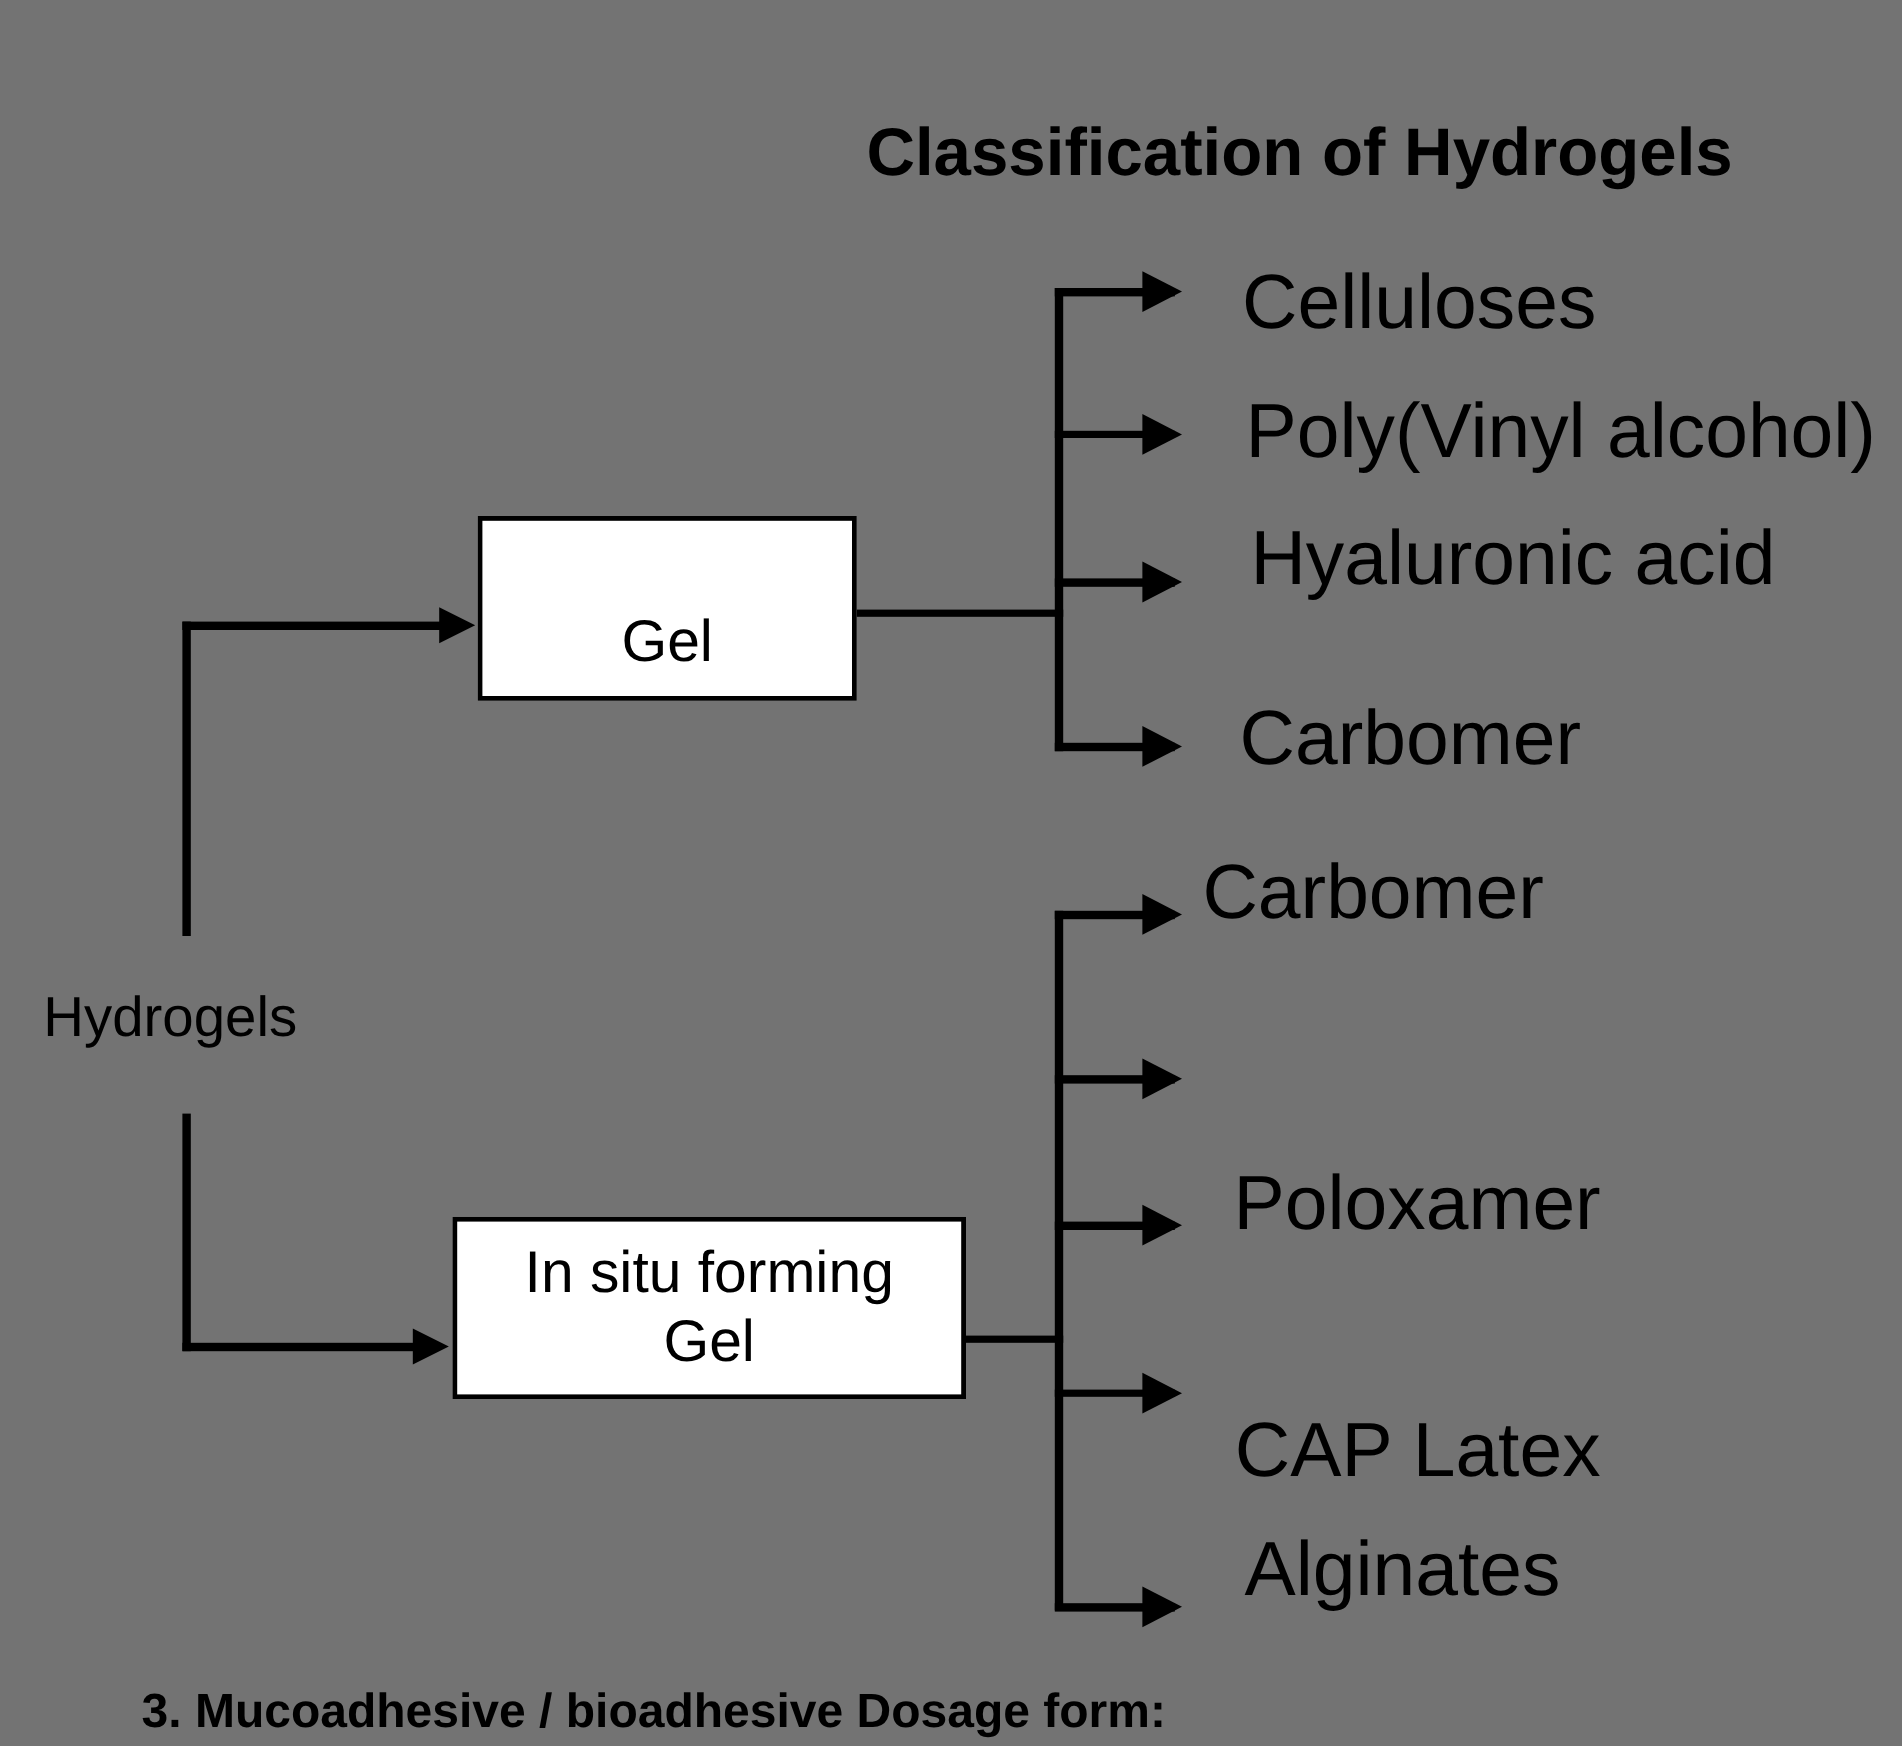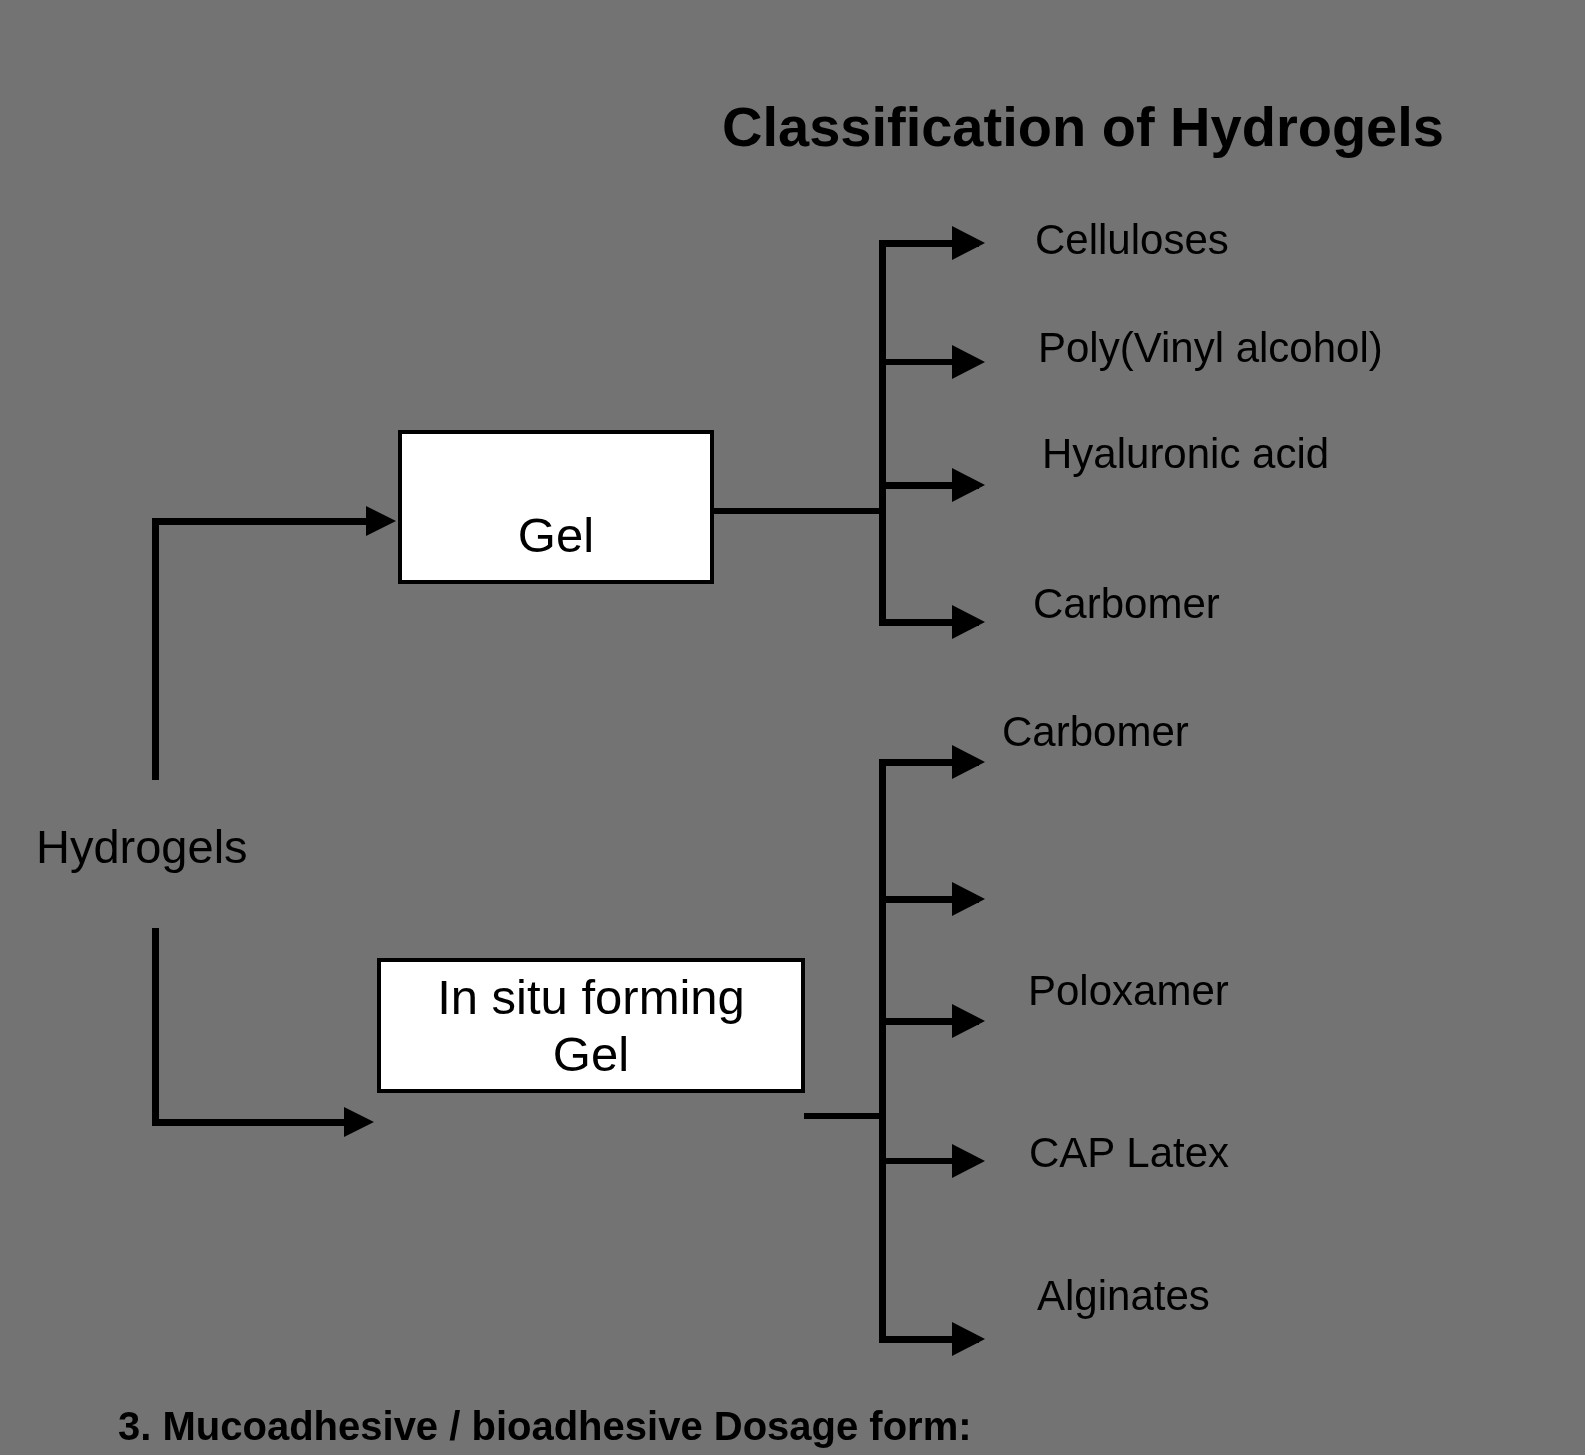--- a/index.html
+++ b/index.html
@@ -33,21 +33,21 @@
   .root-label {
     position: absolute;
     left: 36px;
     top: 822px;
     font-size: 47px;
     white-space: nowrap;
     line-height: 1.05;
   }
   .leaf-label {
     position: absolute;
-    font-size: 42px;
+    font-size: 64px;
     white-space: nowrap;
     line-height: 1.0;
   }
   .footer-line {
     position: absolute;
     left: 118px;
     top: 1404px;
     font-size: 40px;
     font-weight: bold;
     white-space: nowrap;
@@ -77,23 +77,23 @@
     background: #ffffff;
   }
   #box-preformed {
     left: 398px;
     top: 430px;
     width: 316px;
     height: 154px;
   }
   #box-insitu {
     left: 377px;
-    top: 958px;
+    top: 1014px;
     width: 428px;
-    height: 135px;
+    height: 152px;
   }
 
   
   .hline {
     position: absolute;
     background: #000000;
     height: 7px;
   }
   .hline.thin { height: 6px; }
   .vline {
@@ -178,21 +178,21 @@
 
   <div class="hline" style="left:879px; top:896px; width:100px;"></div>
   <div class="arrowhead" style="left:952px; top:882px;"></div>
 
   <div class="hline" style="left:879px; top:1018px; width:100px;"></div>
   <div class="arrowhead" style="left:952px; top:1004px;"></div>
   <div class="leaf-label" style="left:1028px; top:970px;">Poloxamer</div>
 
   <div class="hline thin" style="left:879px; top:1158px; width:100px;"></div>
   <div class="arrowhead" style="left:952px; top:1144px;"></div>
-  <div class="leaf-label" style="left:1029px; top:1132px;text-align:center;">CAP Latex</div>
+  <div class="leaf-label" style="left:1029px; top:1176px;text-align:center;">CAP Latex</div>
 
   <div class="hline" style="left:879px; top:1336px; width:100px;"></div>
   <div class="arrowhead" style="left:952px; top:1322px;"></div>
   <div class="leaf-label" style="left:1037px; top:1275px;">Alginates</div>
 
   <div class="footer-line">3.  Mucoadhesive / bioadhesive Dosage form:</div>
 
 </div>
 
 </body></html>

